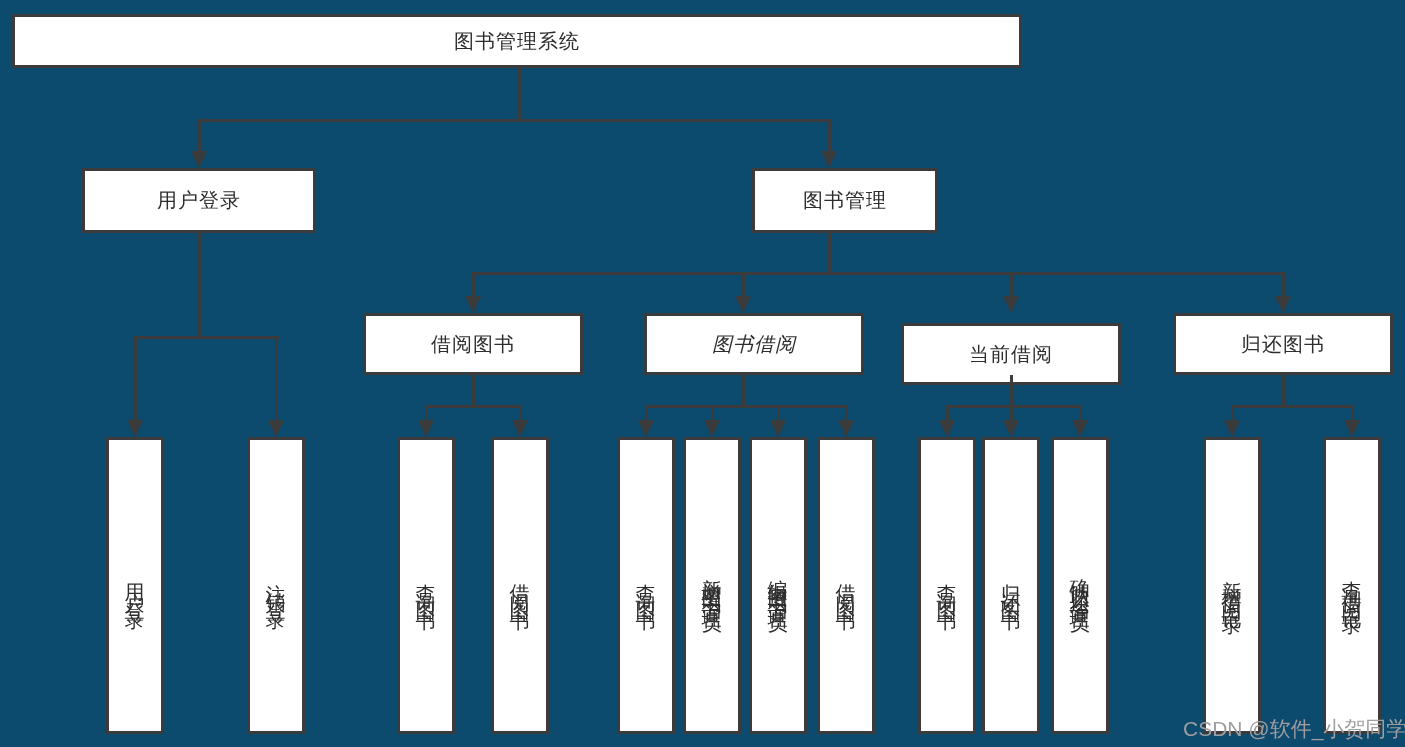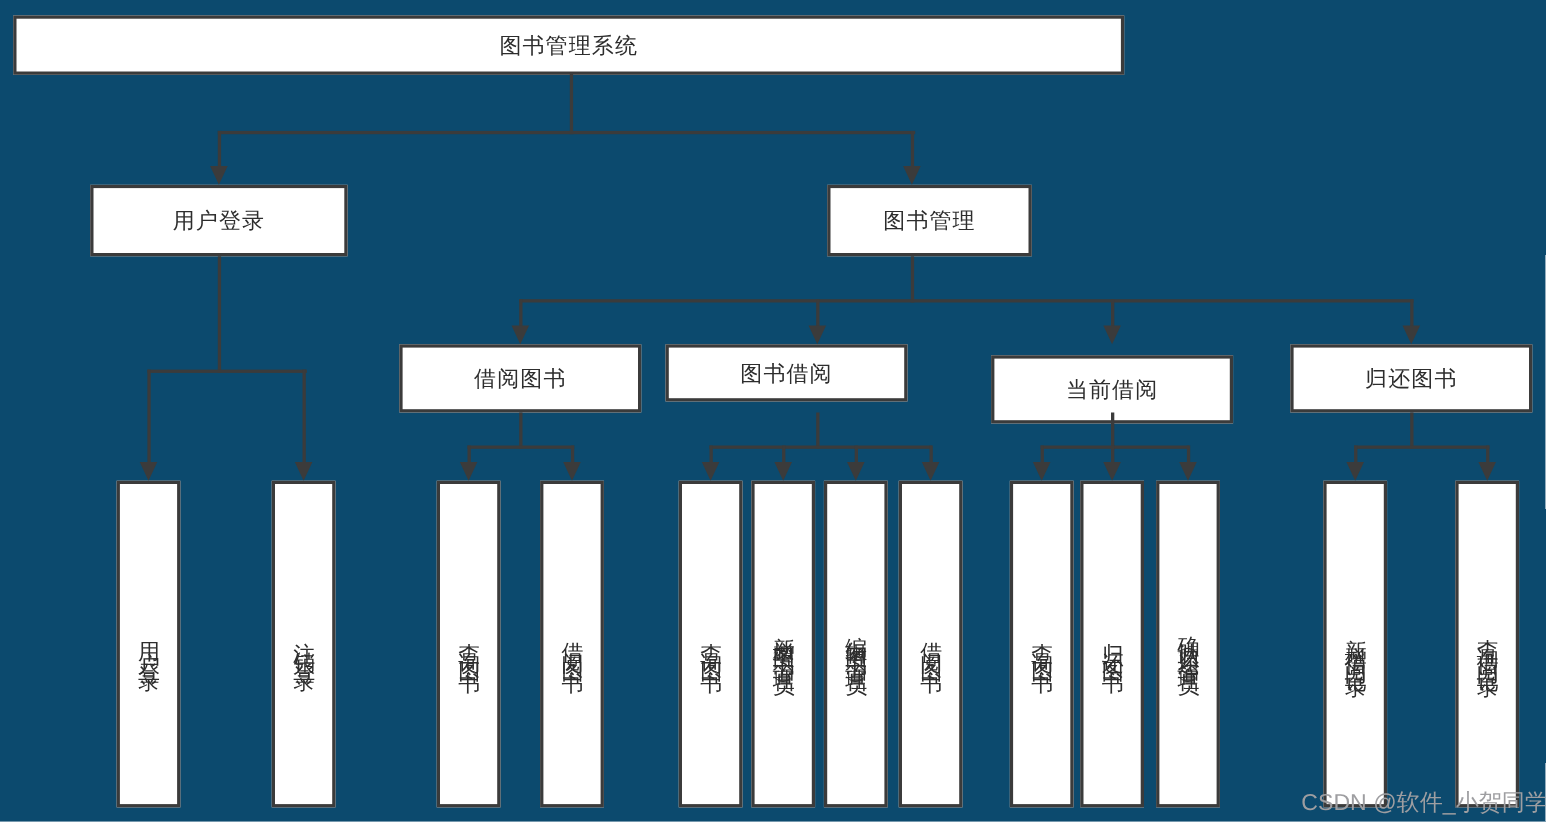--- a/index.html
+++ b/index.html
@@ -59,21 +59,21 @@
 
 <div class="canvas">
 
   <div class="node" style="left:12px;top:14px;width:1010px;height:54px;">图书管理系统</div>
 
   <div class="node" style="left:82px;top:168px;width:234px;height:65px;">用户登录</div>
 
   <div class="node" style="left:752px;top:168px;width:186px;height:65px;">图书管理</div>
 
   <div class="node" style="left:363px;top:313px;width:220px;height:62px;">借阅图书</div>
-  <div class="node" style="left:605px;top:313px;width:220px;height:52px;">图书借阅</div>
+  <div class="node" style="left:644px;top:313px;width:220px;height:62px;font-style:italic;">图书借阅</div>
   <div class="node" style="left:901px;top:313px;width:220px;height:62px;margin-top:10px;">当前借阅</div>
   <div class="node" style="left:1173px;top:313px;width:220px;height:62px;">归还图书</div>
 
   <div class="node leaf" style="left:106px;top:437px;width:58px;height:297px;">用户登录</div>
   <div class="node leaf" style="left:247px;top:437px;width:58px;height:297px;">注销登录</div>
 
   <div class="node leaf" style="left:397px;top:437px;width:58px;height:297px;">查询图书</div>
   <div class="node leaf" style="left:491px;top:437px;width:58px;height:297px;">借阅图书</div>
 
   <div class="node leaf" style="left:617px;top:437px;width:58px;height:297px;">查询图书</div>

